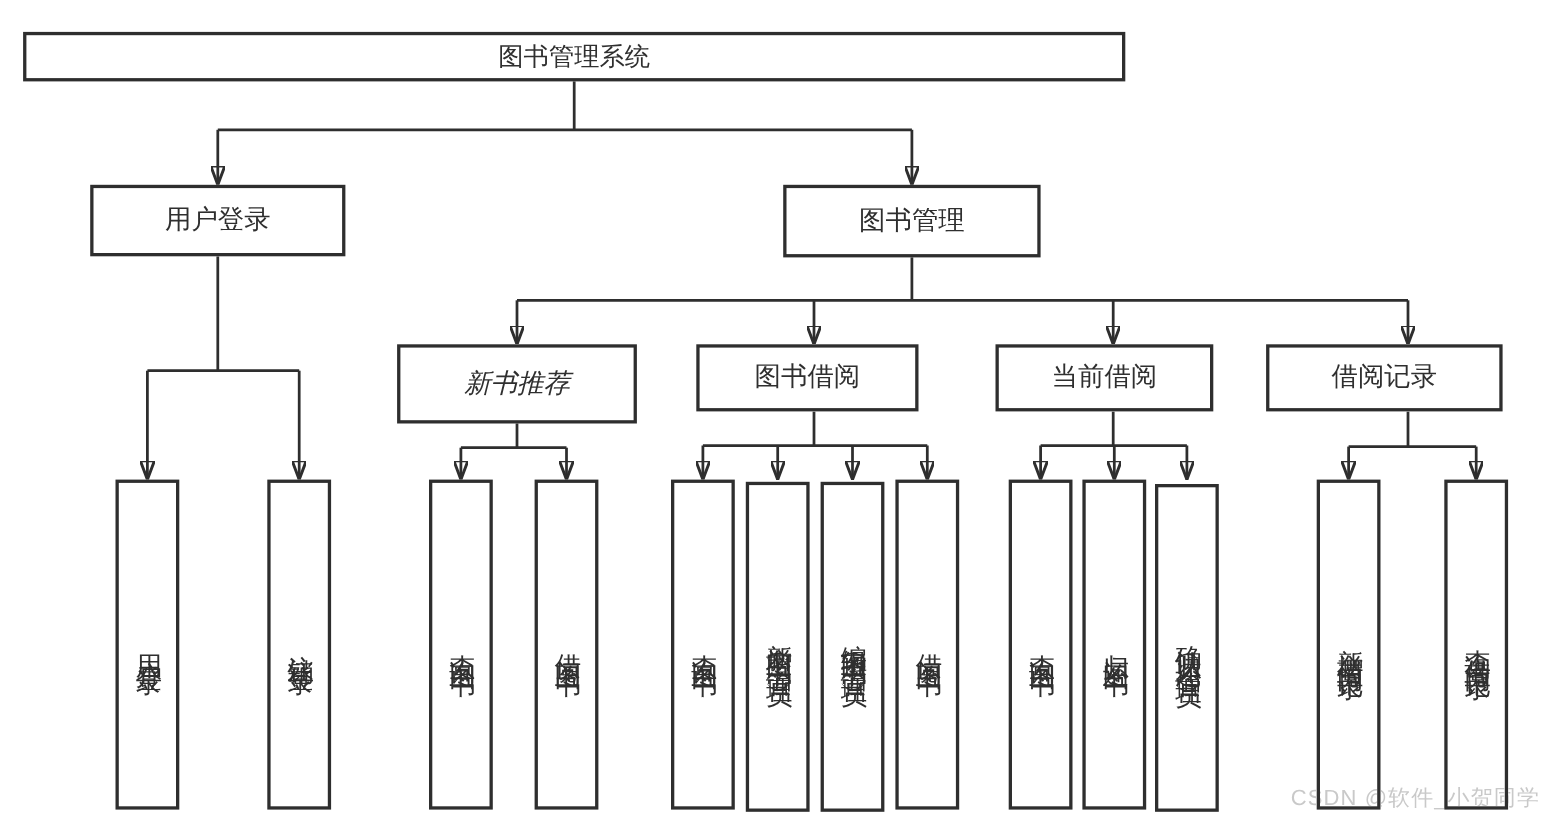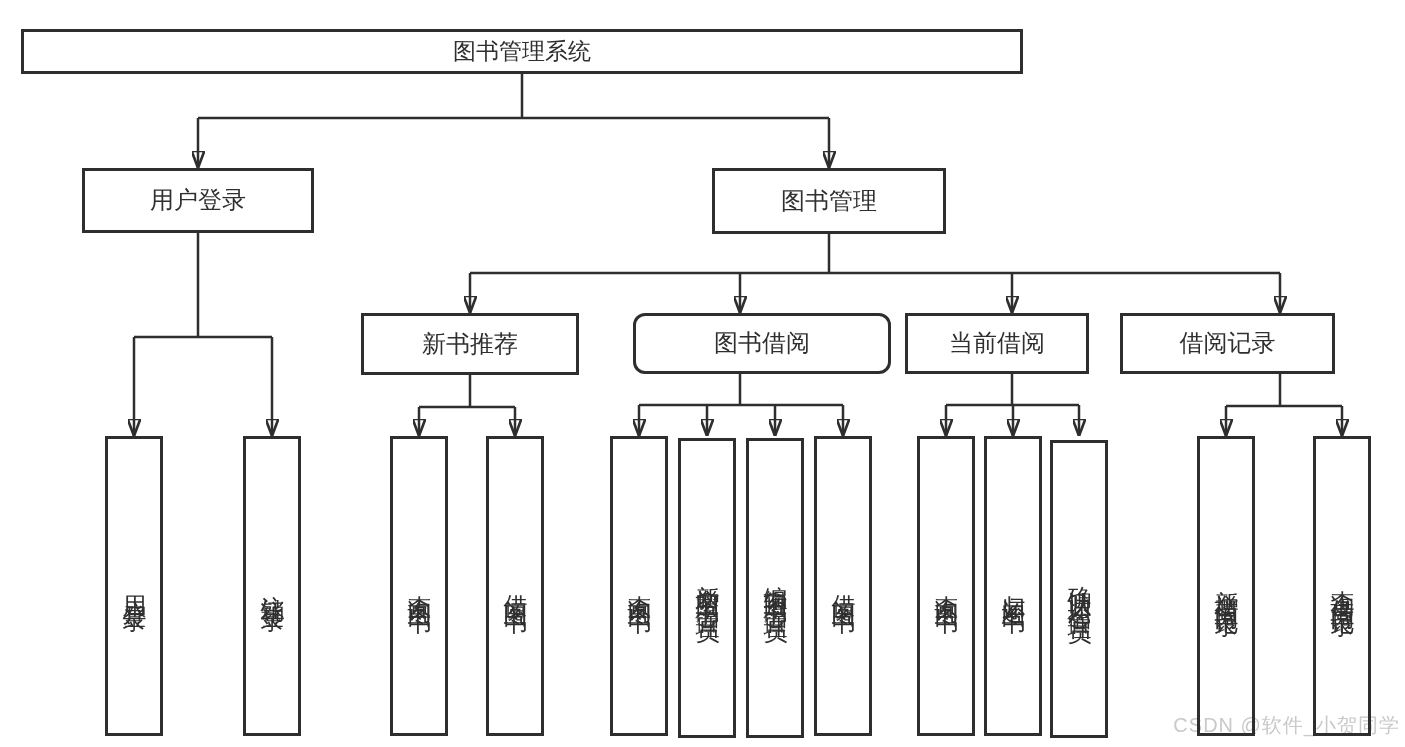--- a/index.html
+++ b/index.html
@@ -97,24 +97,24 @@
 
     <line class="ar" x1="1226" y1="406" x2="1226" y2="436"></line>
     <line class="ar" x1="1342" y1="406" x2="1342" y2="436"></line>
   </svg>
 
   <div class="box root" style="left:21px;top:13px;width:1002px;height:45px;margin-top:16px;">图书管理系统</div>
 
   <div class="box" style="left:82px;top:168px;width:232px;height:65px;">用户登录</div>
   <div class="box" style="left:712px;top:168px;width:234px;height:66px;">图书管理</div>
 
-  <div class="box" style="left:361px;top:313px;width:218px;height:62px;">新书推荐</div>
-  <div class="box" style="left:633px;top:313px;width:258px;height:61px;border-radius:12px;">图书借阅</div>
-  <div class="box" style="left:905px;top:313px;width:184px;height:61px;">当前借阅</div>
-  <div class="box" style="left:1120px;top:313px;width:215px;height:61px;">借阅记录</div>
+  <div class="box" style="left:361px;top:313px;width:218px;height:72px;font-style:italic;">新书推荐</div>
+  <div class="box" style="left:633px;top:313px;width:202px;height:61px;">图书借阅</div>
+  <div class="box" style="left:905px;top:313px;width:198px;height:61px;">当前借阅</div>
+  <div class="box" style="left:1151px;top:313px;width:215px;height:61px;">借阅记录</div>
 
   <div class="box leaf" style="left:105px;top:436px;width:58px;height:300px;">用户登录</div>
   <div class="box leaf" style="left:243px;top:436px;width:58px;height:300px;">注销登录</div>
 
   <div class="box leaf" style="left:390px;top:436px;width:58px;height:300px;">查询图书</div>
   <div class="box leaf" style="left:486px;top:436px;width:58px;height:300px;">借阅图书</div>
 
   <div class="box leaf" style="left:610px;top:436px;width:58px;height:300px;">查询图书</div>
   <div class="box leaf" style="left:678px;top:438px;width:58px;height:300px;">新增图书（管理员）</div>
   <div class="box leaf" style="left:746px;top:438px;width:58px;height:300px;">编辑图书（管理员）</div>

